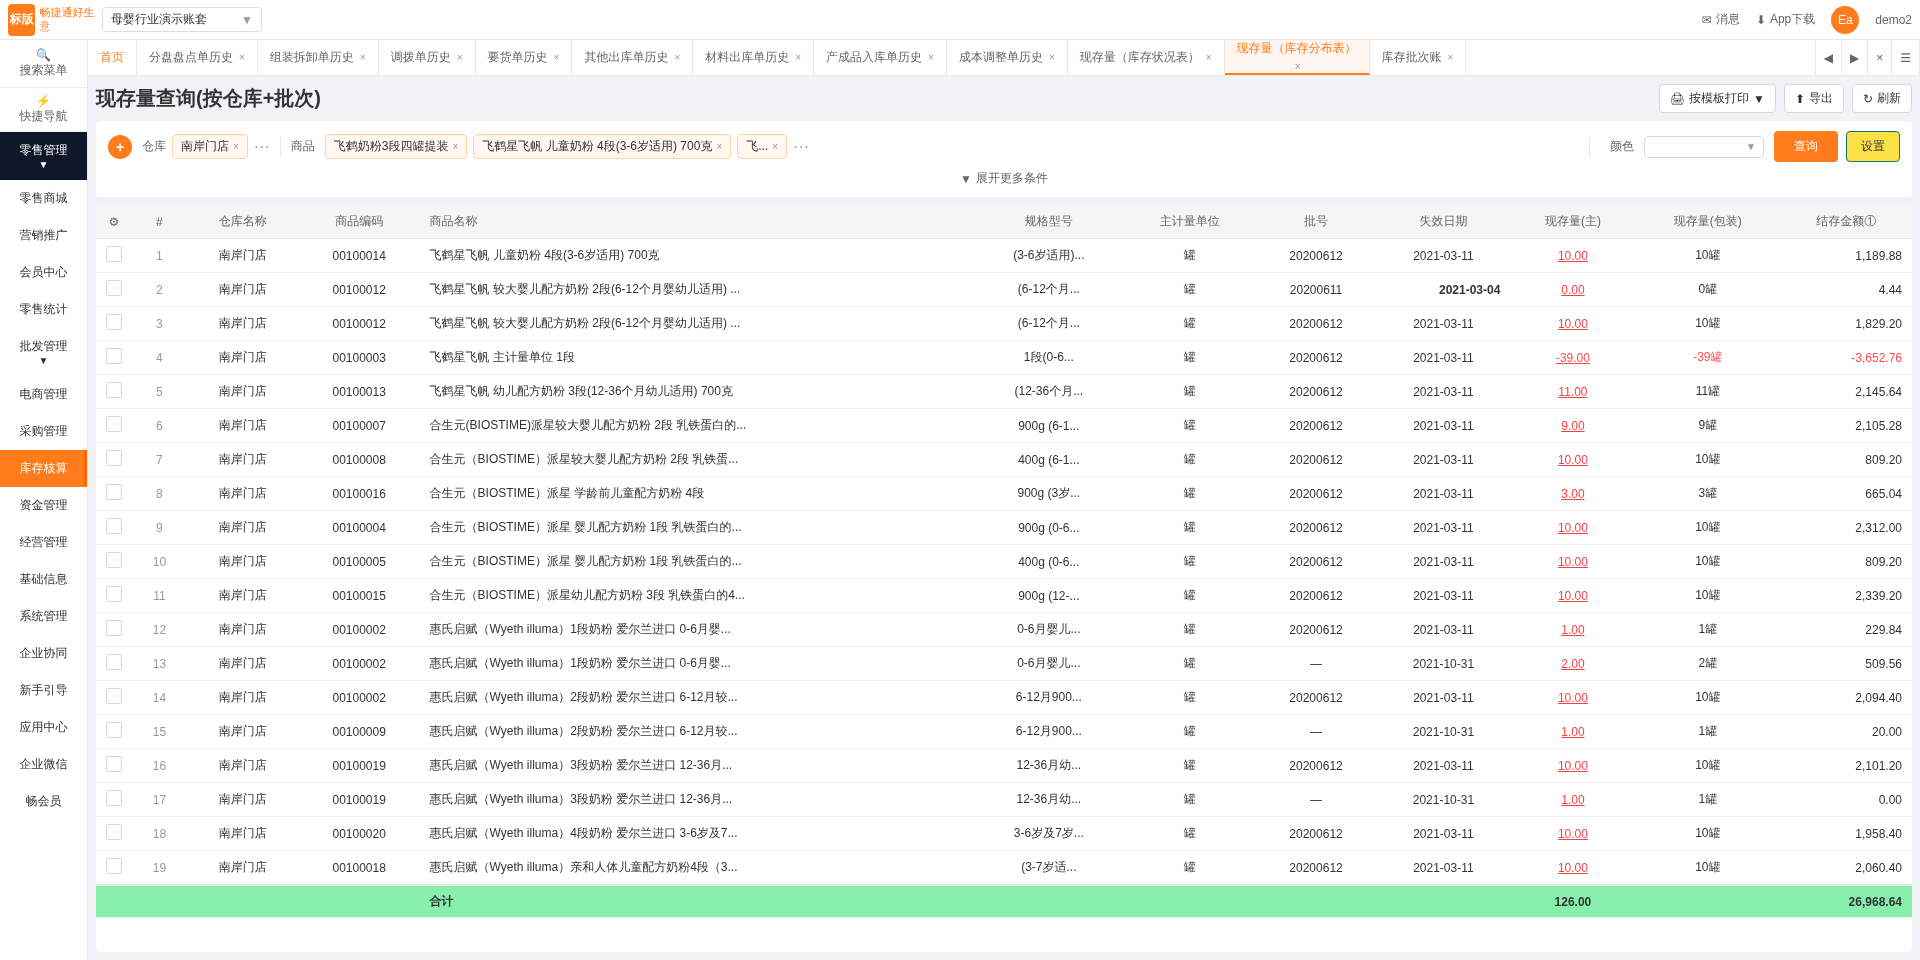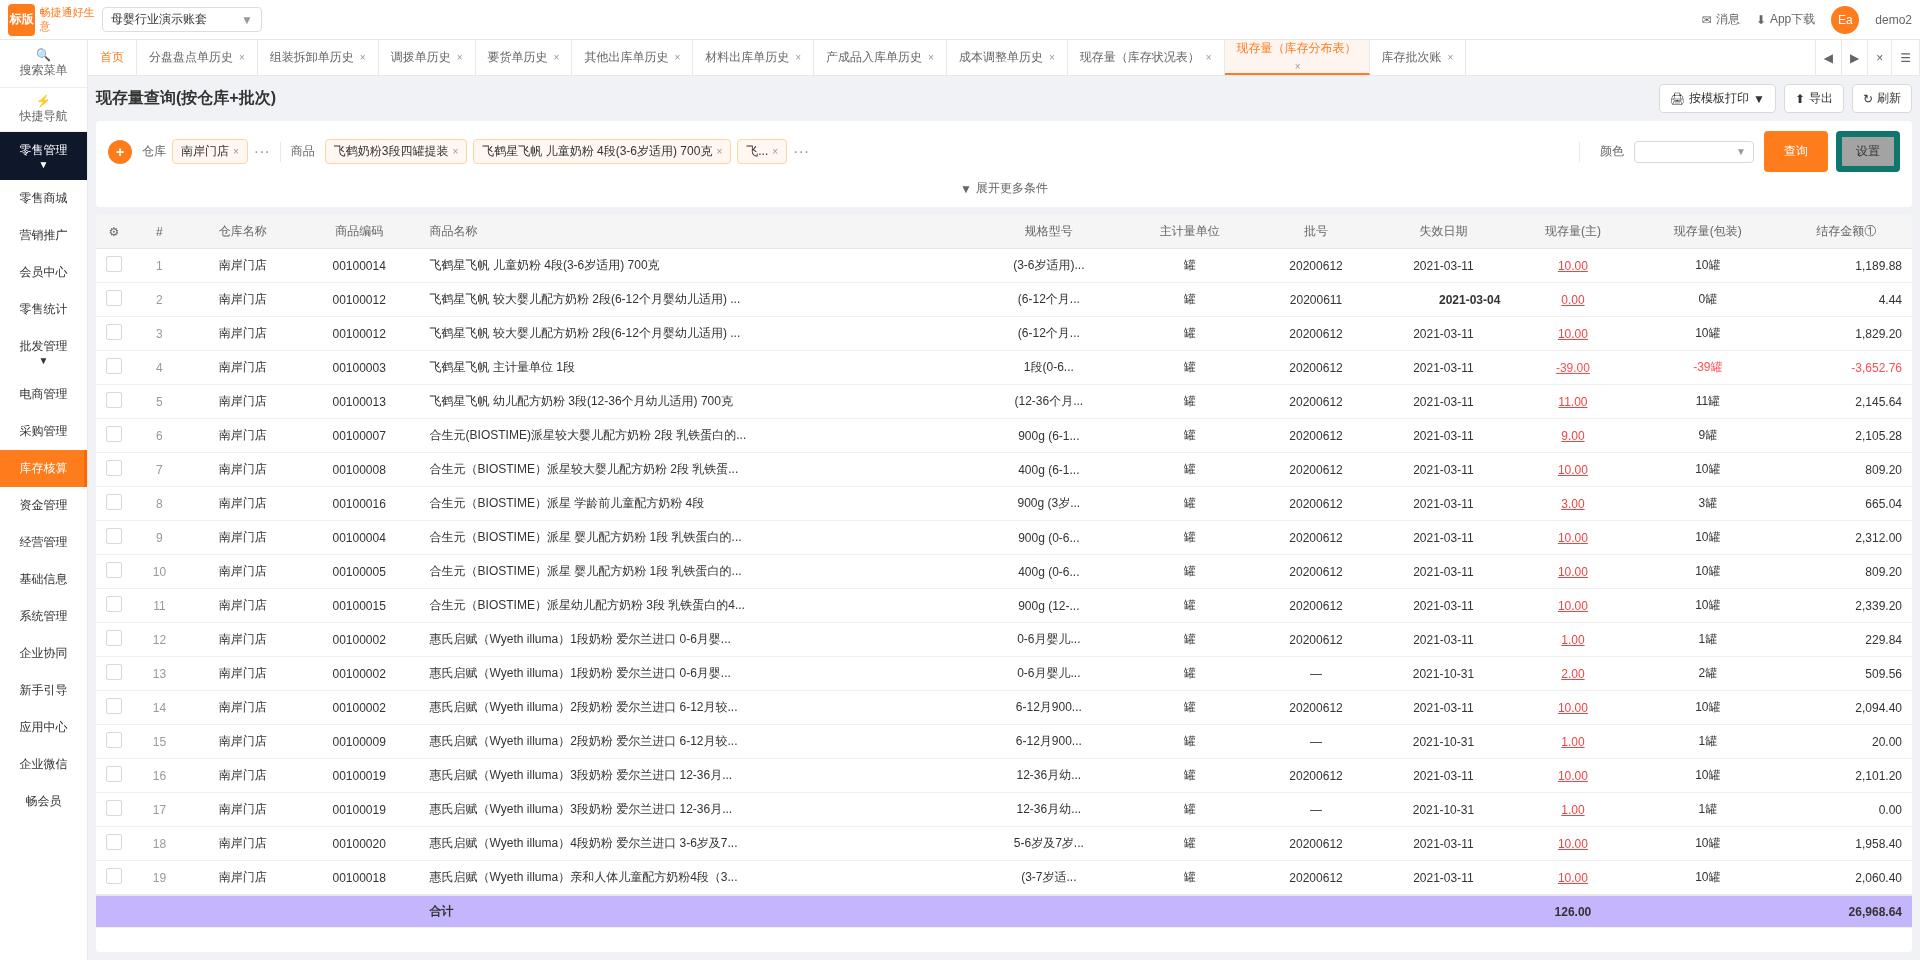--- a/index.html
+++ b/index.html
@@ -38,21 +38,21 @@
     .nav-tab .close-btn { color: #999; font-size: 10px; margin-left: 2px; }
     .nav-tab-arrows { display: flex; align-items: center; margin-left: auto; border-left: 1px solid #e8e8e8; height: 100%; }
     .nav-tab-arrow { padding: 0 8px; height: 100%; display: flex; align-items: center; cursor: pointer; color: #666; border-right: 1px solid #e8e8e8; }
     .nav-tab-close { padding: 0 8px; height: 100%; display: flex; align-items: center; cursor: pointer; color: #666; border-right: 1px solid #e8e8e8; }
 
     
     .page-content { flex: 1; display: flex; flex-direction: column; overflow: hidden; background: #f0f2f5; padding: 8px; }
 
     
     .page-header { display: flex; align-items: center; justify-content: space-between; margin-bottom: 8px; }
-    .page-title { font-size: 16px; font-weight: 600; color: #333; }
+    .page-title { font-size: 20px; font-weight: 600; color: #333; }
     .page-actions { display: flex; align-items: center; gap: 8px; }
     .btn-template-print { display: flex; align-items: center; gap: 4px; border: 1px solid #d9d9d9; border-radius: 4px; padding: 5px 10px; cursor: pointer; background: #fff; color: #333; font-size: 12px; }
     .btn-export { display: flex; align-items: center; gap: 4px; border: 1px solid #d9d9d9; border-radius: 4px; padding: 5px 10px; cursor: pointer; background: #fff; color: #333; font-size: 12px; }
     .btn-refresh { display: flex; align-items: center; gap: 4px; border: 1px solid #d9d9d9; border-radius: 4px; padding: 5px 10px; cursor: pointer; background: #fff; color: #333; font-size: 12px; }
 
     
     .filter-area { background: #fff; border-radius: 4px; padding: 10px 12px; margin-bottom: 8px; display: flex; flex-direction: column; gap: 8px; flex-shrink: 0; }
     .filter-row { display: flex; align-items: center; gap: 10px; }
     .filter-expand-btn { width: 24px; height: 24px; background: #ff7c1c; border-radius: 50%; display: flex; align-items: center; justify-content: center; color: #fff; cursor: pointer; flex-shrink: 0; font-size: 14px; font-weight: bold; }
     .filter-group { display: flex; align-items: center; gap: 6px; }
@@ -61,34 +61,34 @@
     .filter-tag .remove { color: #999; cursor: pointer; font-size: 10px; }
     .filter-more { color: #999; cursor: pointer; font-size: 16px; }
     .filter-divider { width: 1px; height: 20px; background: #e8e8e8; }
     .filter-product-tags { display: flex; align-items: center; gap: 6px; flex: 1; }
     .filter-color-label { color: #666; font-size: 12px; white-space: nowrap; margin-left: 10px; }
     .filter-color-select { border: 1px solid #d9d9d9; border-radius: 4px; padding: 3px 24px 3px 8px; font-size: 12px; background: #fff; appearance: none; cursor: pointer; min-width: 120px; position: relative; }
     .filter-color-wrapper { position: relative; display: flex; align-items: center; }
     .filter-color-wrapper::after { content: '▼'; position: absolute; right: 8px; font-size: 10px; color: #999; pointer-events: none; }
     .filter-expand-conditions { display: flex; align-items: center; gap: 4px; color: #666; cursor: pointer; font-size: 12px; margin: 0 auto; }
     .btn-query { background: #ff7c1c; color: #fff; border: none; border-radius: 4px; padding: 6px 20px; cursor: pointer; font-size: 12px; }
-    .btn-settings { background: #a3a3a3; color: #333; border: 6px solid #0f766e; border-radius: 4px; padding: 6px 14px; cursor: pointer; font-size: 12px; }
+    .btn-settings { background: #fde047; color: #333; border: 1px solid #0f766e; border-radius: 4px; padding: 6px 14px; cursor: pointer; font-size: 12px; }
 
     
     .table-container { flex: 1; background: #fff; border-radius: 4px; overflow: hidden; display: flex; flex-direction: column; }
     .table-wrapper { flex: 1; overflow-y: auto; }
     table { width: 100%; border-collapse: collapse; }
     thead { background: #f5f5f5; position: sticky; top: 0; z-index: 1; }
     th { padding: 8px 10px; text-align: center; color: #666; font-weight: 500; border-bottom: 1px solid #e8e8e8; white-space: nowrap; font-size: 12px; }
     td { padding: 7px 10px; text-align: center; border-bottom: 1px solid #f0f0f0; font-size: 12px; color: #333; }
     .underline-link { text-decoration: underline; color: #ef4444; cursor: pointer; }
     .negative { color: #ff4d4f; }
     .checkbox-col { width: 30px; }
     .check-icon { width: 16px; height: 16px; border: 1px solid #d9d9d9; border-radius: 2px; display: inline-block; cursor: pointer; }
-    .summary-row td { background: #c4b5fd; font-weight: 500; border-top: 2px solid #e8e8e8; }
+    .summary-row td { background: #86efac; font-weight: 500; border-top: 2px solid #e8e8e8; }
 
     
     ::-webkit-scrollbar { width: 6px; height: 6px; }
     ::-webkit-scrollbar-track { background: #f1f1f1; }
     ::-webkit-scrollbar-thumb { background: #ccc; border-radius: 3px; }
   </style>
 </head>
 <body>
 
 <div class="top-bar">
@@ -574,21 +574,21 @@
                   <td style="text-align: center;"><span class="underline-link ">1.00</span></td>
                   <td style="text-align: center;"><span class="">1罐</span></td>
                   <td style="text-align: right;"><span class="">0.00</span></td>
                 </tr>
                 <tr>
                   <td style="text-align: center;"><div class="check-icon"></div></td>
                   <td style="text-align: center; color: rgb(153, 153, 153);"><span>18</span></td>
                   <td style="text-align: center;"><span>南岸门店</span></td>
                   <td style="text-align: center;"><span>00100020</span></td>
                   <td style="text-align: left;"><span>惠氏启赋（Wyeth illuma）4段奶粉 爱尔兰进口 3-6岁及7...</span></td>
-                  <td style="text-align: center;"><span>5-6岁及7岁...</span></td>
+                  <td style="text-align: center;"><span>3-6岁及7岁...</span></td>
                   <td style="text-align: center;"><span>罐</span></td>
                   <td style="text-align: center;"><span>20200612</span></td>
                   <td style="text-align: center;"><span>2021-03-11</span></td>
                   <td style="text-align: center;"><span class="underline-link ">10.00</span></td>
                   <td style="text-align: center;"><span class="">10罐</span></td>
                   <td style="text-align: right;"><span class="">1,958.40</span></td>
                 </tr>
                 <tr>
                   <td style="text-align: center;"><div class="check-icon"></div></td>
                   <td style="text-align: center; color: rgb(153, 153, 153);"><span>19</span></td>

